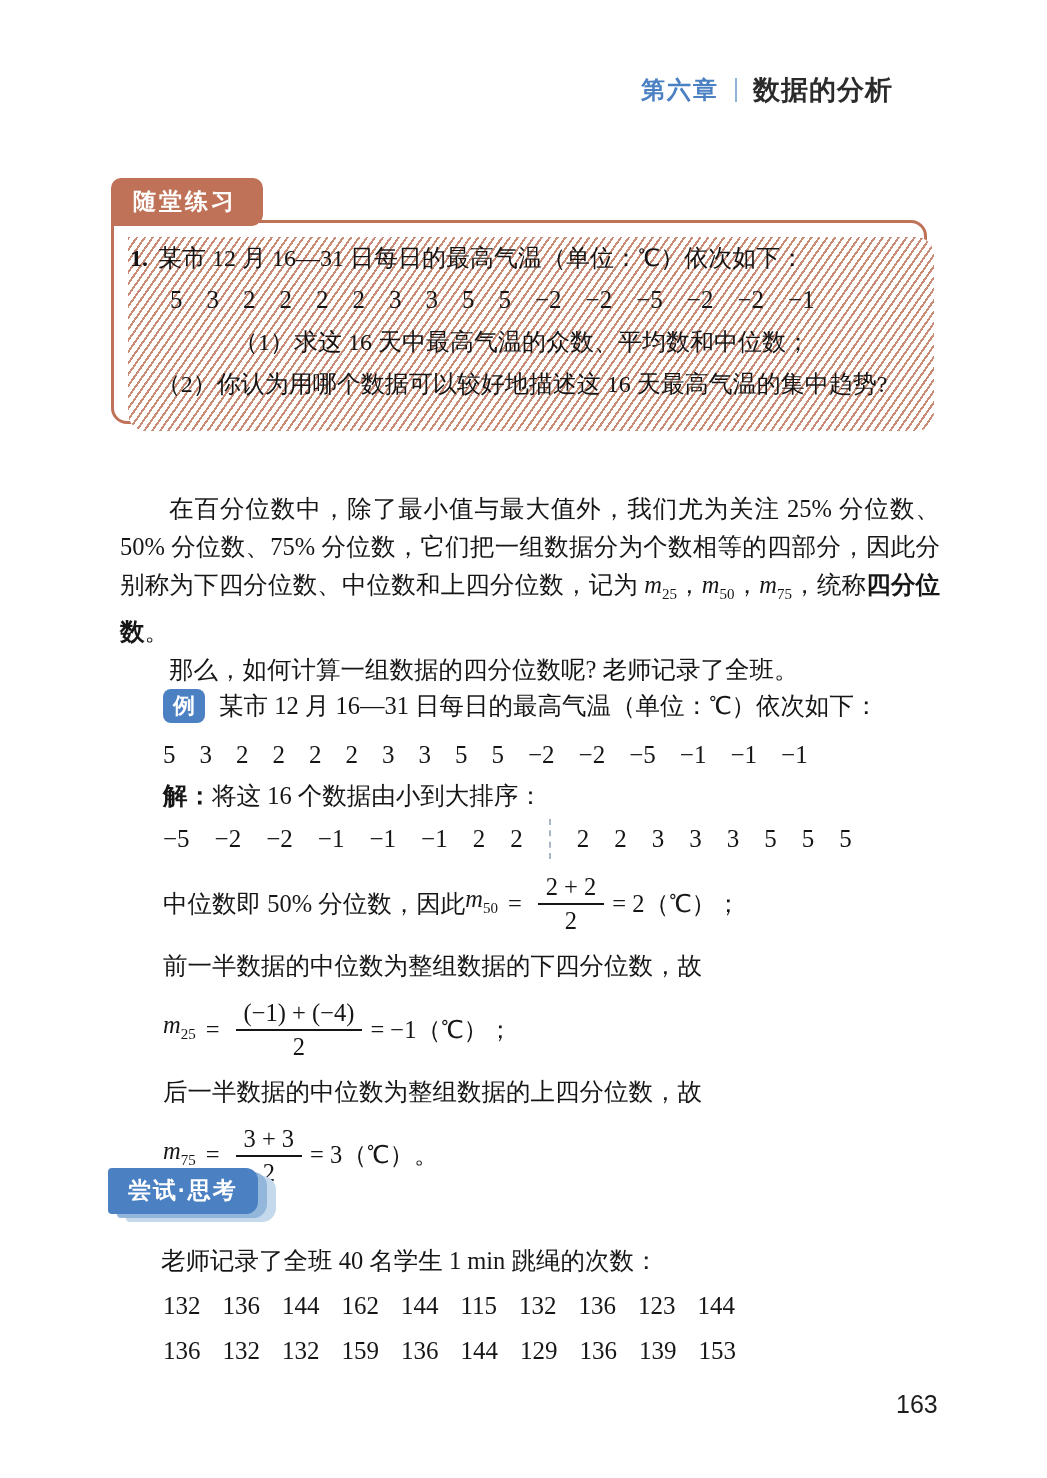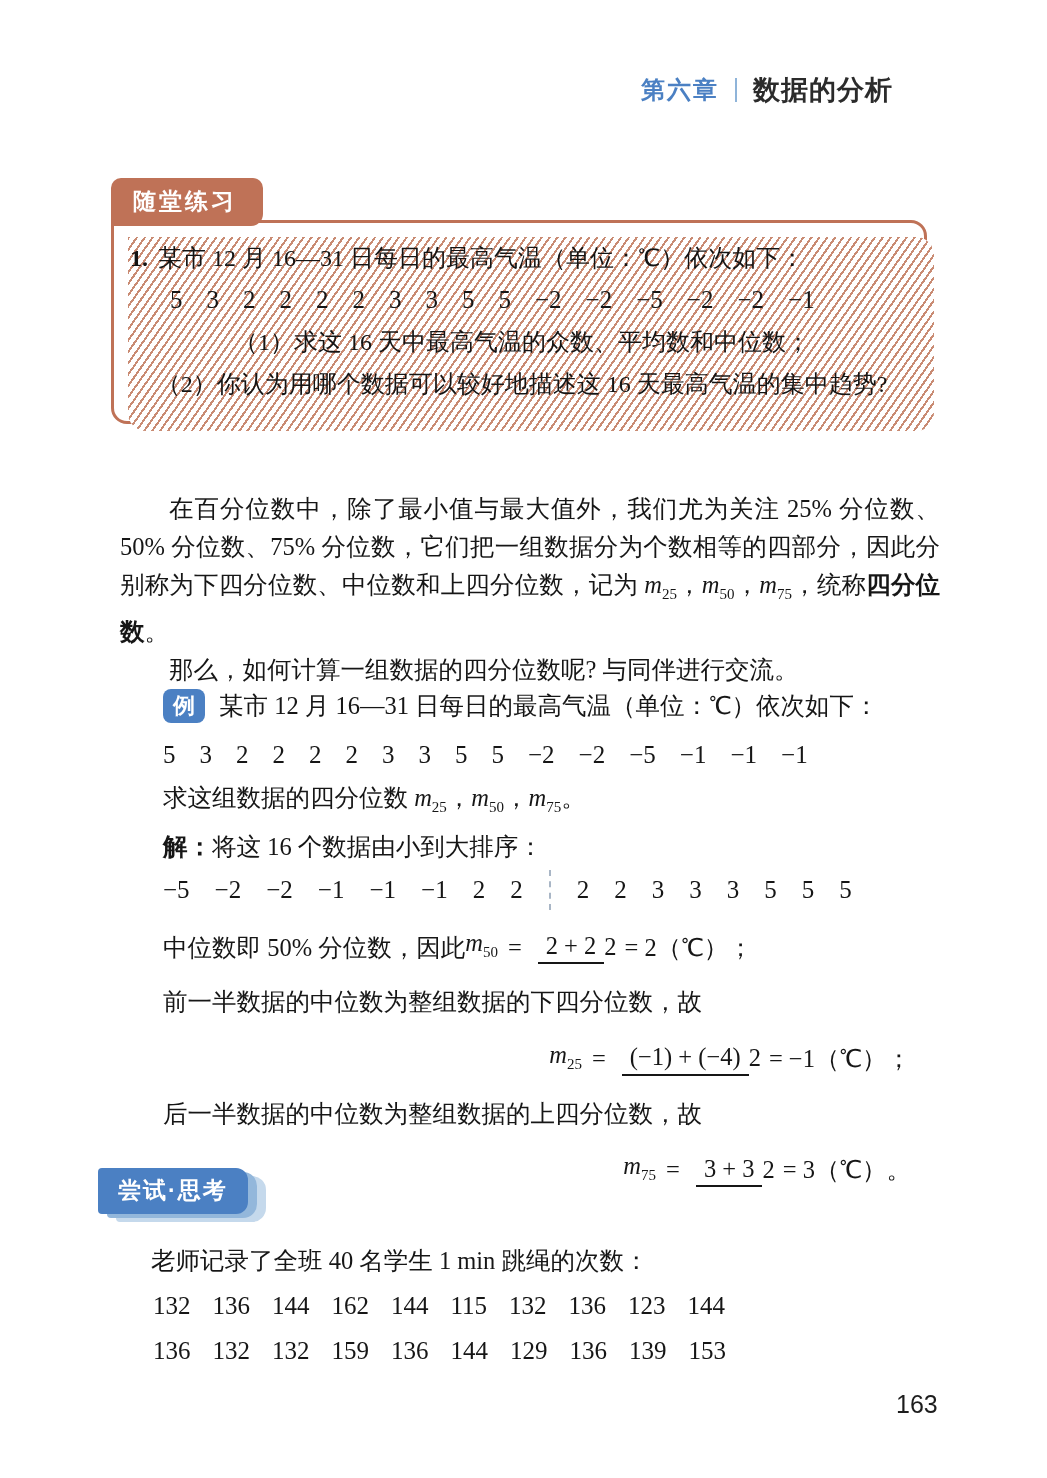--- a/index.html
+++ b/index.html
@@ -41,29 +41,29 @@
   .example { position:absolute; left:163px; top:686px; width:748px; font-size:24.5px; line-height:40px; }
   .ex-head { display:flex; align-items:center; gap:14px; }
   .ex-badge { background:#4b80c3; color:#fff; font-family:"Liberation Sans", sans-serif; font-weight:bold;
               font-size:22px; line-height:1.3; padding:3px 10px; border-radius:8px; flex:0 0 auto; }
   .ex-nums { margin-top:8px; }
   .ex-task { margin-top:2px; }
   .sol-line { margin-top:0; }
   .sorted-row { margin-top:2px; display:flex; align-items:center; gap:25px; font-size:25px; line-height:44px; }
   .sort-divider { width:0; height:40px; border-left:2px dashed #a9b6c6; margin:0 1px; }
   .eq-inline { margin-top:2px; display:flex; align-items:center; }
-  .eq-center { display:flex; justify-content:flex-end; align-items:center; margin-top:2px; }
-  .frac { display:inline-flex; flex-direction:row; text-align:center; margin:18px 8px; }
+  .eq-center { display:flex; justify-content:flex-start; align-items:center; margin-top:2px; }
+  .frac { display:inline-flex; flex-direction:column; text-align:center; margin:10px 8px; }
   .fnum { display:block; padding:0 8px 2px; border-bottom:2.5px solid #161616; line-height:1.2; }
   .fden { display:block; padding-top:1px; line-height:1.2; }
   .eqsign { margin:0 8px; }
   .eq-m { margin-right:2px; }
 
   
-  .try { position:absolute; left:98px; top:1168px; width:840px; }
+  .try { position:absolute; left:108px; top:1168px; width:840px; }
   .try-badge { position:relative; display:inline-block; }
   .try-layer2 { position:absolute; left:18px; top:8px; width:100%; height:100%; background:#c5d9ec; border-radius:4px 14px 14px 4px; }
   .try-layer1 { position:absolute; left:9px; top:4px; width:100%; height:100%; background:#93b7db; border-radius:4px 14px 14px 4px; }
   .try-main { position:relative; display:inline-block; background:#4b80c3; color:#fff; font-family:"Liberation Sans", sans-serif;
               font-weight:bold; font-size:23px; letter-spacing:2px; padding:7px 20px 8px; border-radius:4px 12px 12px 4px; }
   .try-intro { margin:26px 0 0 53px; font-size:24.5px; line-height:42px; }
   .try-row { margin:3px 0 0 55px; gap:22px;align-items:center; }
 
   
   .page-num { position:absolute; top:1390px; left:896px; font-family:"Liberation Sans", sans-serif; font-size:25px; color:#1d1d1d; }
@@ -104,21 +104,21 @@
           <span class="num">−2</span>
           <span class="num">−1</span>
         </div>
       <div class="p-line p-q">（1）求这 16 天中最高气温的众数、平均数和中位数；</div>
       <div class="p-line p-q">（2）你认为用哪个数据可以较好地描述这 16 天最高气温的集中趋势?</div>
     </div>
   </div>
 
   <div class="intro-para">
     <p class="para"><span>在百分位数中，除了最小值与最大值外，我们尤为关注 25% 分位数、50% 分位数、75% 分位数，它们把一组数据分为个数相等的四部分，因此分别称为下四分位数、中位数和上四分位数，记为 </span><i class="mvar"><span>m</span><sub>25</sub></i><span>，</span><i class="mvar"><span>m</span><sub>50</sub></i><span>，</span><i class="mvar"><span>m</span><sub>75</sub></i><span>，统称</span><span class="b4">四分位数</span><span>。</span></p>
-    <p class="para">那么，如何计算一组数据的四分位数呢? 与同伴进行交流。</p>
+    <p class="para">那么，如何计算一组数据的四分位数呢? 老师记录了全班。</p>
   </div>
 
   <div class="example">
     <div class="ex-head">
       <span class="ex-badge">例</span>
       <span>某市 12 月 16—31 日每日的最高气温（单位：℃）依次如下：</span>
     </div>
     <div class="num-row ex-nums">
         <span class="num">5</span>
         <span class="num">3</span>
@@ -130,21 +130,20 @@
         <span class="num">3</span>
         <span class="num">5</span>
         <span class="num">5</span>
         <span class="num">−2</span>
         <span class="num">−2</span>
         <span class="num">−5</span>
         <span class="num">−1</span>
         <span class="num">−1</span>
         <span class="num">−1</span>
       </div>
-    <div class="ex-task"><span>求这组数据的四分位数 </span><i class="mvar"><span>m</span><sub>25</sub></i><span>，</span><i class="mvar"><span>m</span><sub>50</sub></i><span>，</span><i class="mvar"><span>m</span><sub>75</sub></i><span>。</span></div>
     <div class="sol-line"><span class="bold">解：</span><span>将这 16 个数据由小到大排序：</span></div>
     <div class="sorted-row">
       <span class="num-row" style="gap:25px;">
           <span class="num">−5</span>
           <span class="num">−2</span>
           <span class="num">−2</span>
           <span class="num">−1</span>
           <span class="num">−1</span>
           <span class="num">−1</span>
           <span class="num">2</span>

